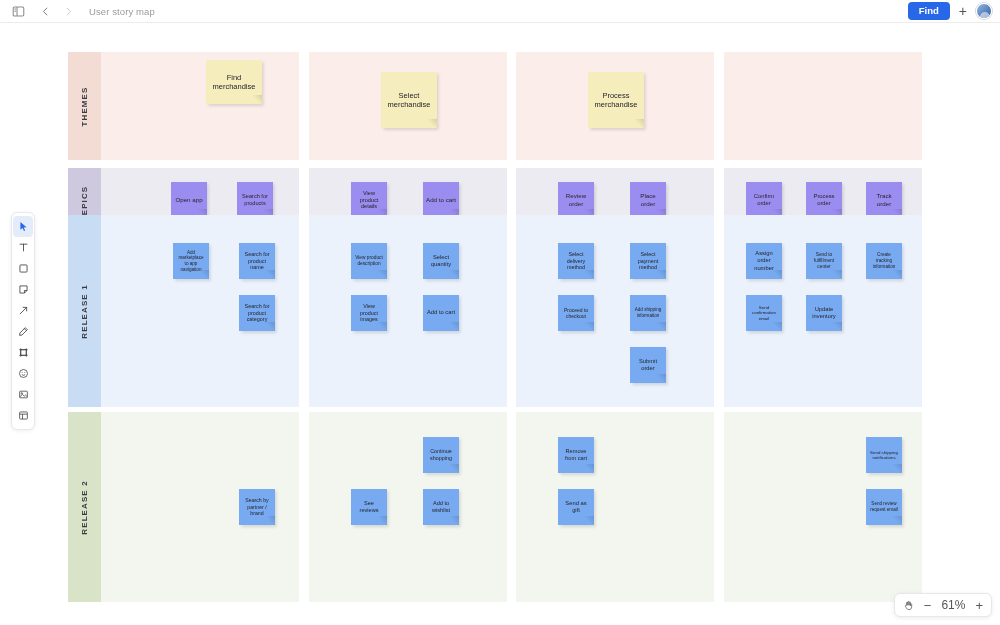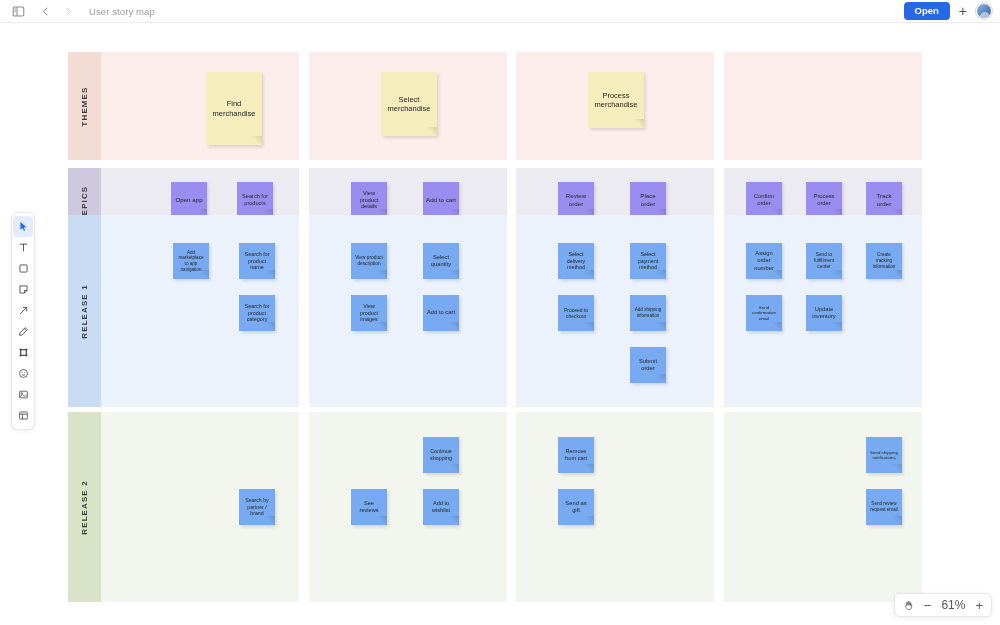--- a/index.html
+++ b/index.html
@@ -164,21 +164,21 @@
       <polyline points="10,3 5,8 10,13"></polyline>
     </svg>
   </div>
   <div class="tb-icon fwd">
     <svg width="11" height="11" viewBox="0 0 16 16" fill="none" stroke="currentColor" stroke-width="1.4" stroke-linecap="round" stroke-linejoin="round">
       <polyline points="6,3 11,8 6,13"></polyline>
     </svg>
   </div>
   <div class="doc-title">User story map</div>
   <div class="tb-right">
-    <button class="share-btn">Open</button>
+    <button class="share-btn">Find</button>
     <div class="plus-btn">+</div>
     <div class="avatar"></div>
   </div>
 </div>
 
 <div class="toolbar">
   <div class="tool active">
     <svg width="11" height="11" viewBox="0 0 16 16" fill="currentColor">
         <path d="M3.5 1.6 L12.4 9.1 L8.3 9.5 L10.4 13.7 L8.7 14.5 L6.7 10.3 L3.5 12.7 Z"></path>
       </svg>
@@ -249,24 +249,24 @@
 
   <div class="lane themes" id="lane-themes" style="top:29px;height:108px;">
     <div class="lane-label">
         <span>THEMES</span>
       </div>
     <div class="lane-cols">
         <div class="col" style="left: 0px; width: 198px;"></div>
         <div class="col" style="left: 208px; width: 198px;"></div>
         <div class="col" style="left: 415px; width: 198px;"></div>
         <div class="col" style="left: 623px; width: 198px;"></div>
-        <div class="note yellow" style="left: 105px; top: 20px; width: 56px; height: 73px; font-size: 7.5px;">
+        <div class="note yellow" style="left: 105px; top: 8px; width: 56px; height: 44px; font-size: 7.5px;">
           <span class="nt">Find merchandise</span>
         </div>
-        <div class="note yellow" style="left: 280px; top: 20px; width: 56px; height: 64px; font-size: 7.5px;">
+        <div class="note yellow" style="left: 280px; top: 20px; width: 56px; height: 56px; font-size: 7.5px;">
           <span class="nt">Select merchandise</span>
         </div>
         <div class="note yellow" style="left: 487px; top: 20px; width: 56px; height: 56px; font-size: 7.5px;">
           <span class="nt">Process merchandise</span>
         </div>
       </div>
   </div>
 
   <div class="lane epics" id="lane-epics" style="top:145px;height:64px;">
     <div class="lane-label">

